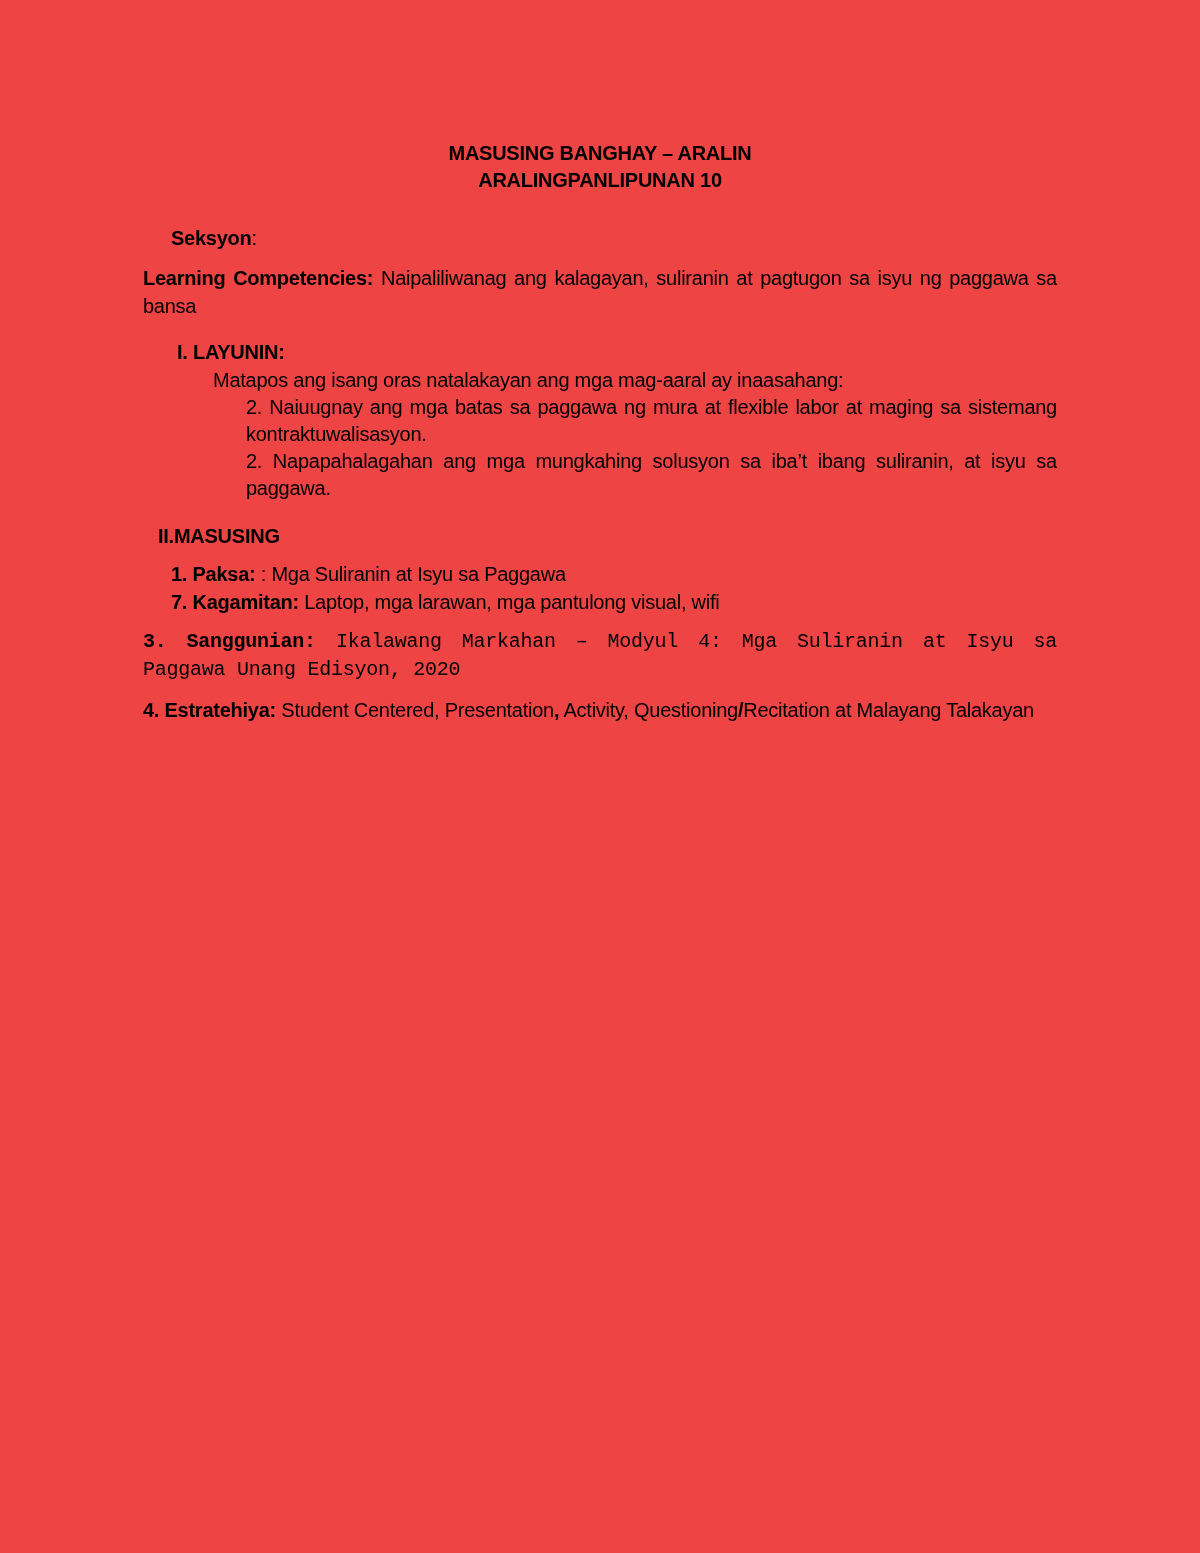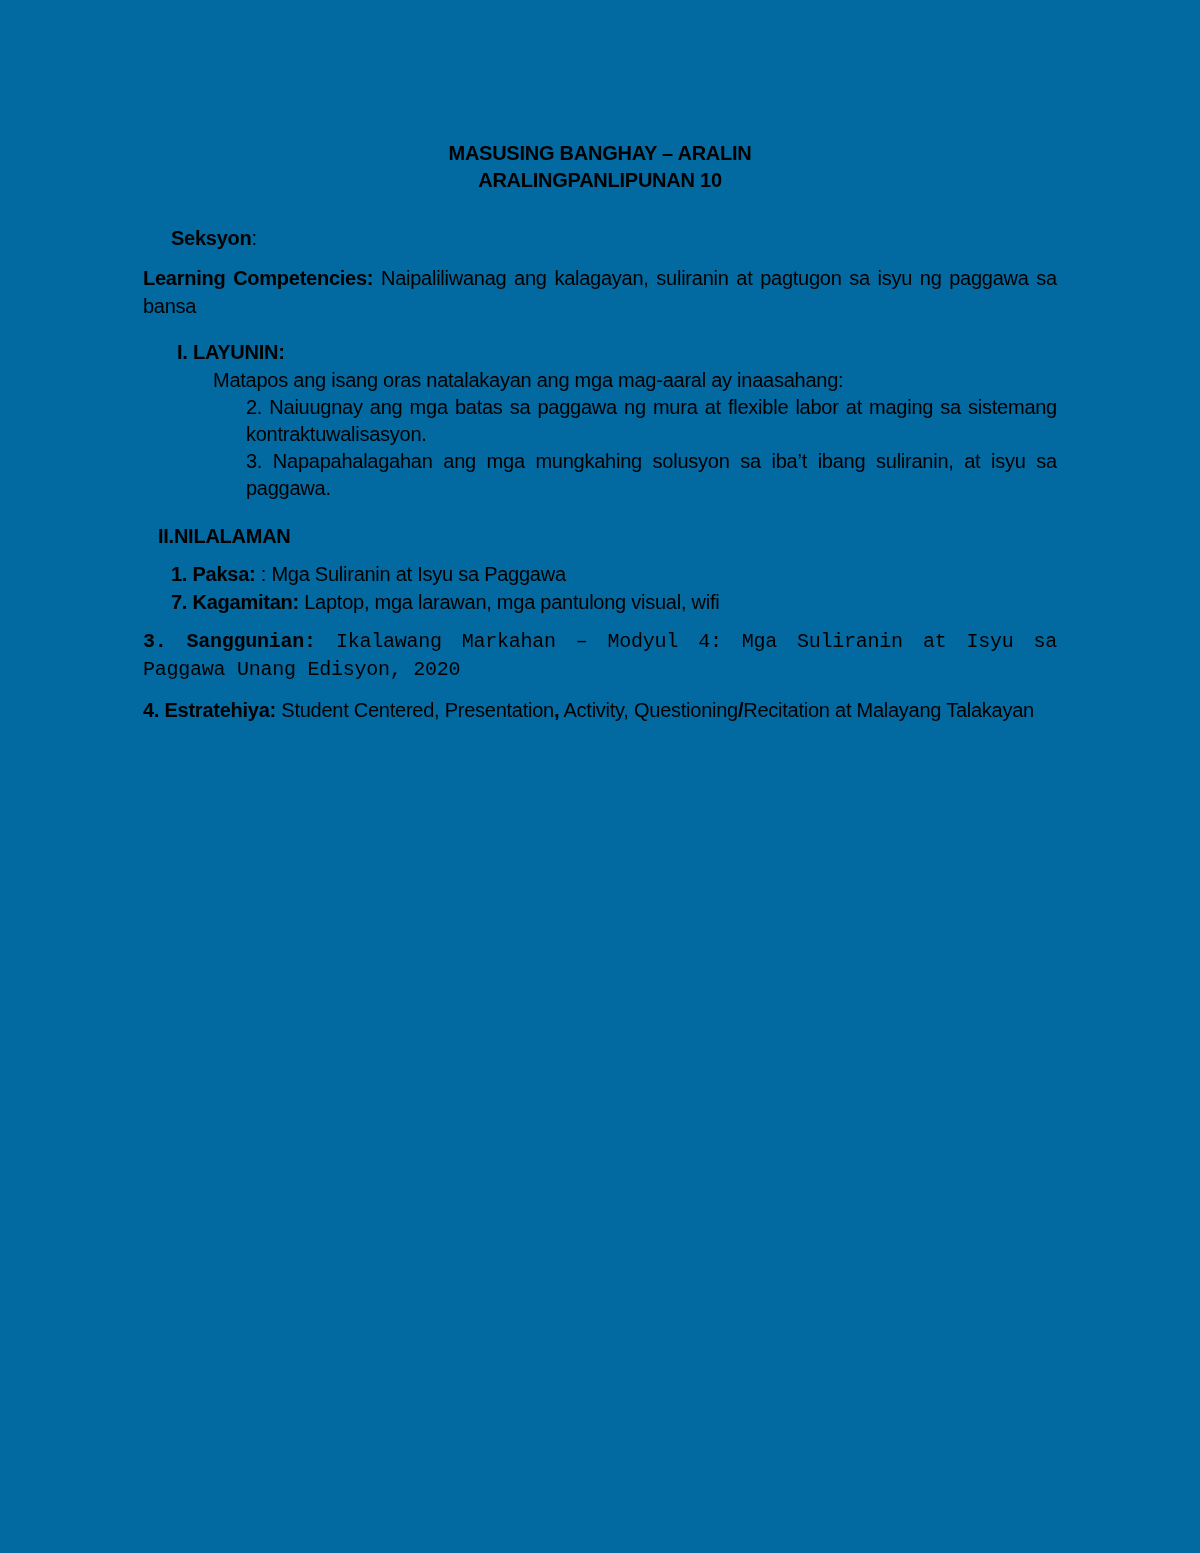--- a/index.html
+++ b/index.html
@@ -1,20 +1,20 @@
 <!DOCTYPE html>
 <html><head>
 <meta charset="utf-8">
 <style>
   * { margin: 0; padding: 0; box-sizing: border-box; }
   html, body { background: #ffffff; }
   .page {
     width: 1200px;
     height: 1553px;
-    background: #0369a1;
+    background: #ef4444;
     color: #000000;
     font-family: "Liberation Sans", "DejaVu Sans", sans-serif;
     font-size: 20px;
     letter-spacing: -0.25px;
     line-height: 28px;
     padding: 140px 143px 0 143px;
     position: relative;
     overflow: hidden;
   }
   .title-block { text-align: center; line-height: 27px; margin-bottom: 30px; }
@@ -46,25 +46,25 @@
 
   <div class="meta-line"><b>Seksyon</b><span>:</span></div>
 
   <p class="para gap-learning"><b>Learning Competencies:</b><span> Naipaliliwanag ang kalagayan, suliranin at pagtugon sa isyu ng paggawa sa bansa</span></p>
 
   <div class="gap-layunin">
     <div class="layunin-heading">I. LAYUNIN:</div>
     <div class="layunin-intro">Matapos ang isang oras natalakayan ang mga mag-aaral ay inaasahang:</div>
     <div class="objective-list">
       <p>2. Naiuugnay ang mga batas sa paggawa ng mura at flexible labor at maging sa sistemang kontraktuwalisasyon.</p>
-      <p>3. Napapahalagahan ang mga mungkahing solusyon sa iba’t ibang suliranin, at isyu sa paggawa.</p>
+      <p>2. Napapahalagahan ang mga mungkahing solusyon sa iba’t ibang suliranin, at isyu sa paggawa.</p>
     </div>
   </div>
 
-  <div class="nilalaman-heading">II.NILALAMAN</div>
+  <div class="nilalaman-heading">II.MASUSING</div>
 
   <div class="nilalaman-items">
     <div class="meta-line"><b>1.  Paksa:</b><span>  : Mga Suliranin at Isyu sa Paggawa</span></div>
     <div class="meta-line"><b>7. Kagamitan:</b><span> Laptop, mga larawan, mga pantulong visual, wifi</span></div>
   </div>
 
   <p class="para gap-sanggunian"><b>3. Sanggunian:</b><span> Ikalawang Markahan – Modyul 4: Mga Suliranin at Isyu sa Paggawa Unang Edisyon, 2020</span></p>
 
   <p class="estratehiya-para gap-estratehiya"><b>4. Estratehiya:</b><span> Student Centered, Presentation</span><b>,</b><span> Activity, Questioning</span><b>/</b><span>Recitation at Malayang Talakayan</span></p>
 

